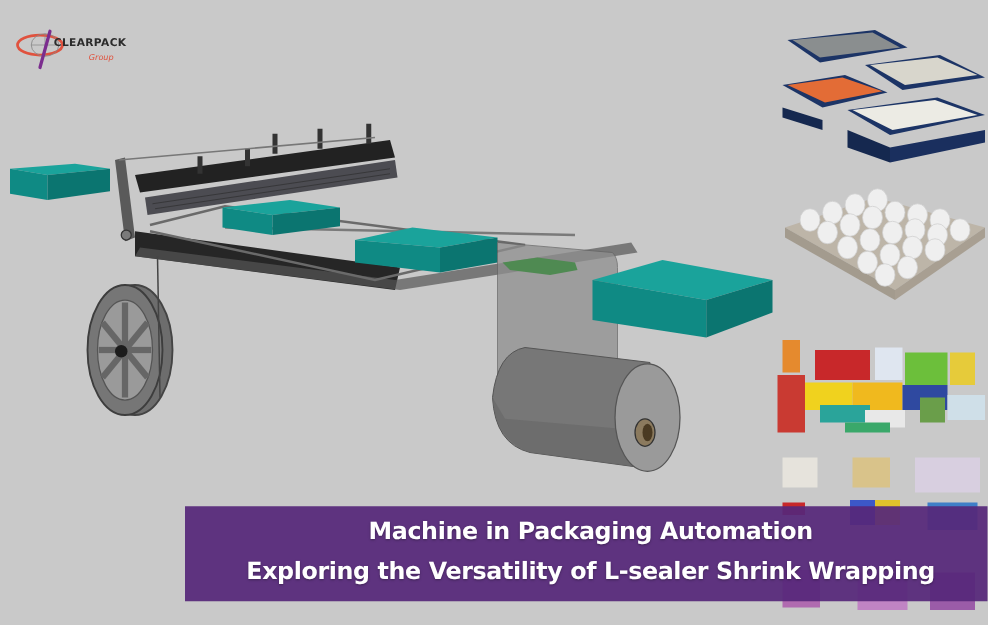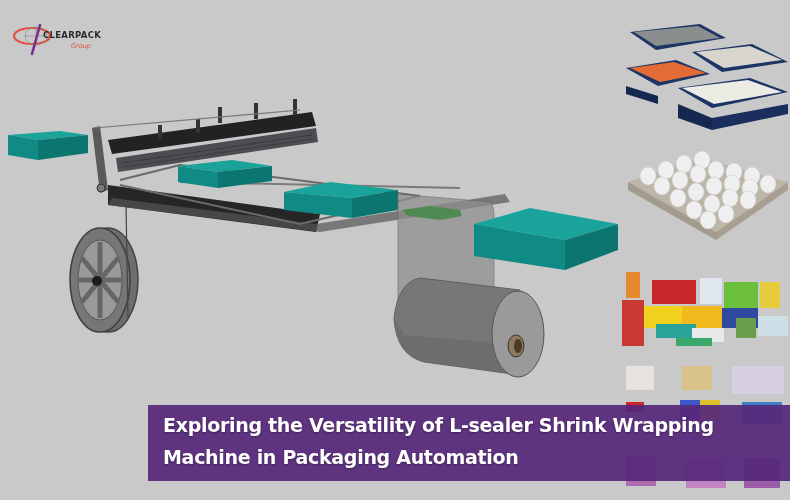--- a/index.html
+++ b/index.html
@@ -1,21 +1,21 @@
 <!DOCTYPE html>
 <html><head>
 <meta charset="utf-8">
 <style>
   html, body { margin: 0; padding: 0; }
   body {
     width: 790px; height: 500px; overflow: hidden; position: relative;
     background: #c9c9c9;
     font-family: "DejaVu Sans", sans-serif;
   }
-  .stage { position: absolute; inset: 0; }
+  .stage { position: absolute; inset: 0; text-align: center; }
   .logo { position: absolute; left: 10px; top: 22px; width: 90px; height: 36px; }
   .logo-word { position: absolute; left: 33px; top: 8px; font-family: "DejaVu Sans", sans-serif; font-weight: bold; font-size: 8.5px; color: #2b2b2b; letter-spacing: 0.3px; }
   .logo-group { position: absolute; left: 61px; top: 20px; font-family: "DejaVu Sans", sans-serif; font-weight: normal; font-style: italic; font-size: 6.5px; color: #e0523e; }
   .machine { position: absolute; left: 0; top: 0; width: 620px; height: 400px; }
   .products { position: absolute; left: 612px; top: 0; width: 178px; height: 500px; }
   .banner {
     position: absolute; left: 148px; top: 405px; width: 642px; height: 76px;
     background: rgba(86, 40, 122, 0.93);
   }
   .banner-title {
@@ -194,17 +194,17 @@
       <rect x="88" y="400" width="20" height="20" fill="#e0c22c"></rect>
       <rect x="130" y="402" width="40" height="22" fill="#3f7fc8"></rect>
       <rect x="14" y="456" width="30" height="30" fill="#b06bb0"></rect>
       <rect x="74" y="458" width="40" height="30" fill="#c084c4"></rect>
       <rect x="132" y="458" width="36" height="30" fill="#9b5ca8"></rect>
     </g>
   </svg>
 
   <div class="banner">
     <div class="banner-title">
+      <div>Machine in Packaging Automation</div>
       <div>Exploring the Versatility of L-sealer Shrink Wrapping</div>
-      <div>Machine in Packaging Automation</div>
     </div>
   </div>
 </div>
 
 </body></html>

